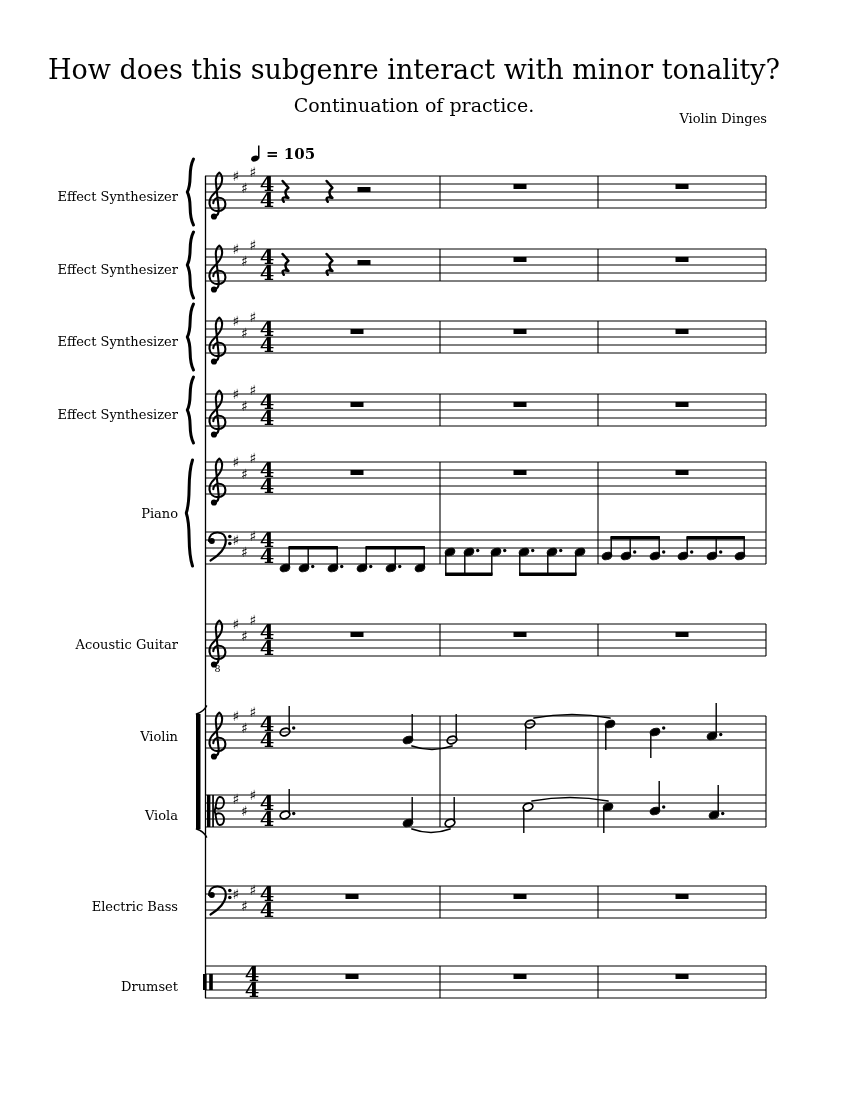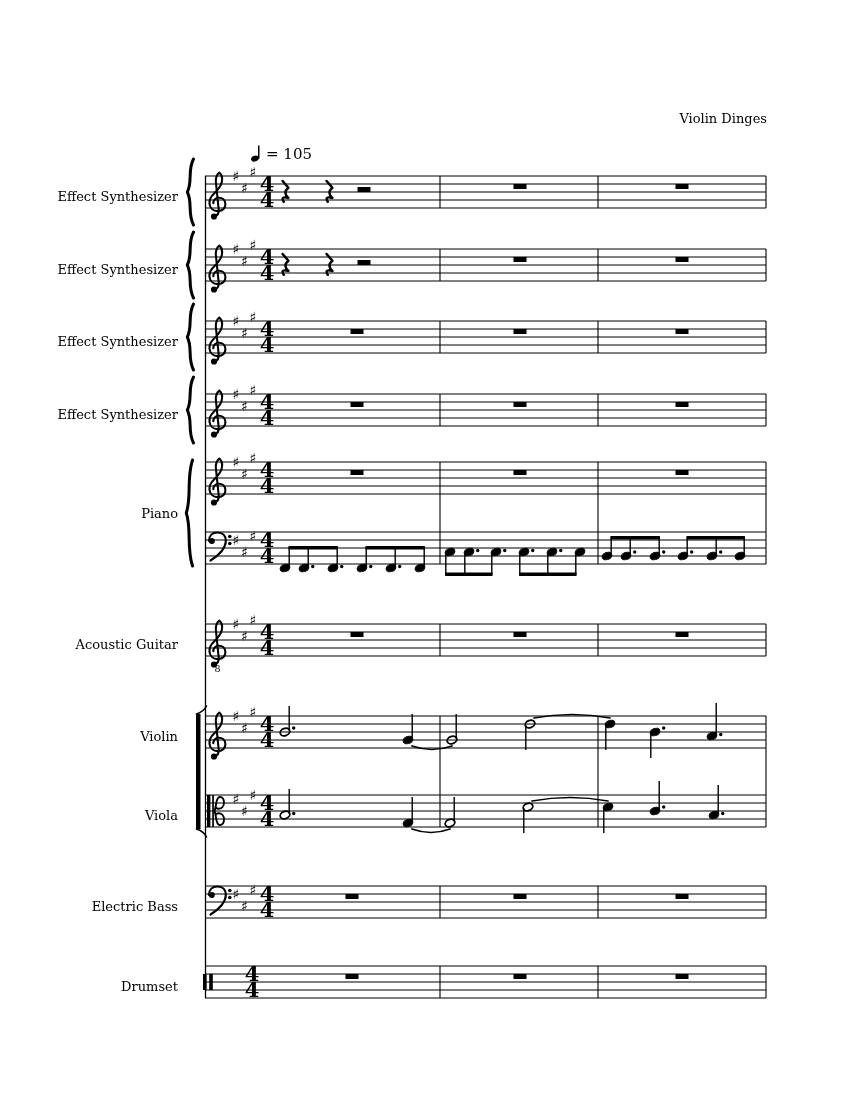--- a/index.html
+++ b/index.html
@@ -1,29 +1,31 @@
 <!DOCTYPE html>
 <html><head>
 <meta charset="utf-8">
 <style>
   html,body{margin:0;padding:0;background:#fff;}
   #page{position:relative;width:850px;height:1100px;background:#fff;outline:1px solid #d8d8d8;
         font-family:"DejaVu Serif", serif;color:#000;overflow:hidden;}
   .title{position:absolute;top:54px;left:0;width:828px;text-align:center;font-size:27px;}
   .subtitle{position:absolute;top:94px;left:0;width:828px;text-align:center;font-size:19px;}
   .composer{position:absolute;top:111px;right:83px;font-size:13px;}
-  .tempo{position:absolute;top:144px;left:251px;font-size:15px;font-weight:normal;
+  .tempo{position:absolute;top:144px;left:251px;font-size:15px;font-weight:bold;
          font-family:"DejaVu Serif", serif;display:flex;align-items:flex-end;gap:5px;}
   .tempo svg{display:block;margin-bottom:1px;}
   svg text{user-select:none;}
 </style>
 </head>
 <body>
 
 <div id="page">
+  <div class="title">How does this subgenre interact with minor tonality?</div>
+  <div class="subtitle">Continuation of practice.</div>
   <div class="composer">Violin Dinges</div>
   <div class="tempo">
     <svg width="10" height="18" viewBox="0 0 10 18">
       <ellipse cx="4" cy="14.6" rx="4" ry="2.9" transform="rotate(-20 4 14.6)" fill="#000"></ellipse>
       <rect x="7" y="1.5" width="1.5" height="13" fill="#000"></rect>
     </svg>
     <span>= 105</span>
   </div>
   <svg id="score" width="850" height="1100" viewBox="0 0 850 1100" style="position:absolute;left:0;top:0;">
       <line x1="205" y1="176" x2="766" y2="176" stroke="#000" stroke-width="1"></line>

